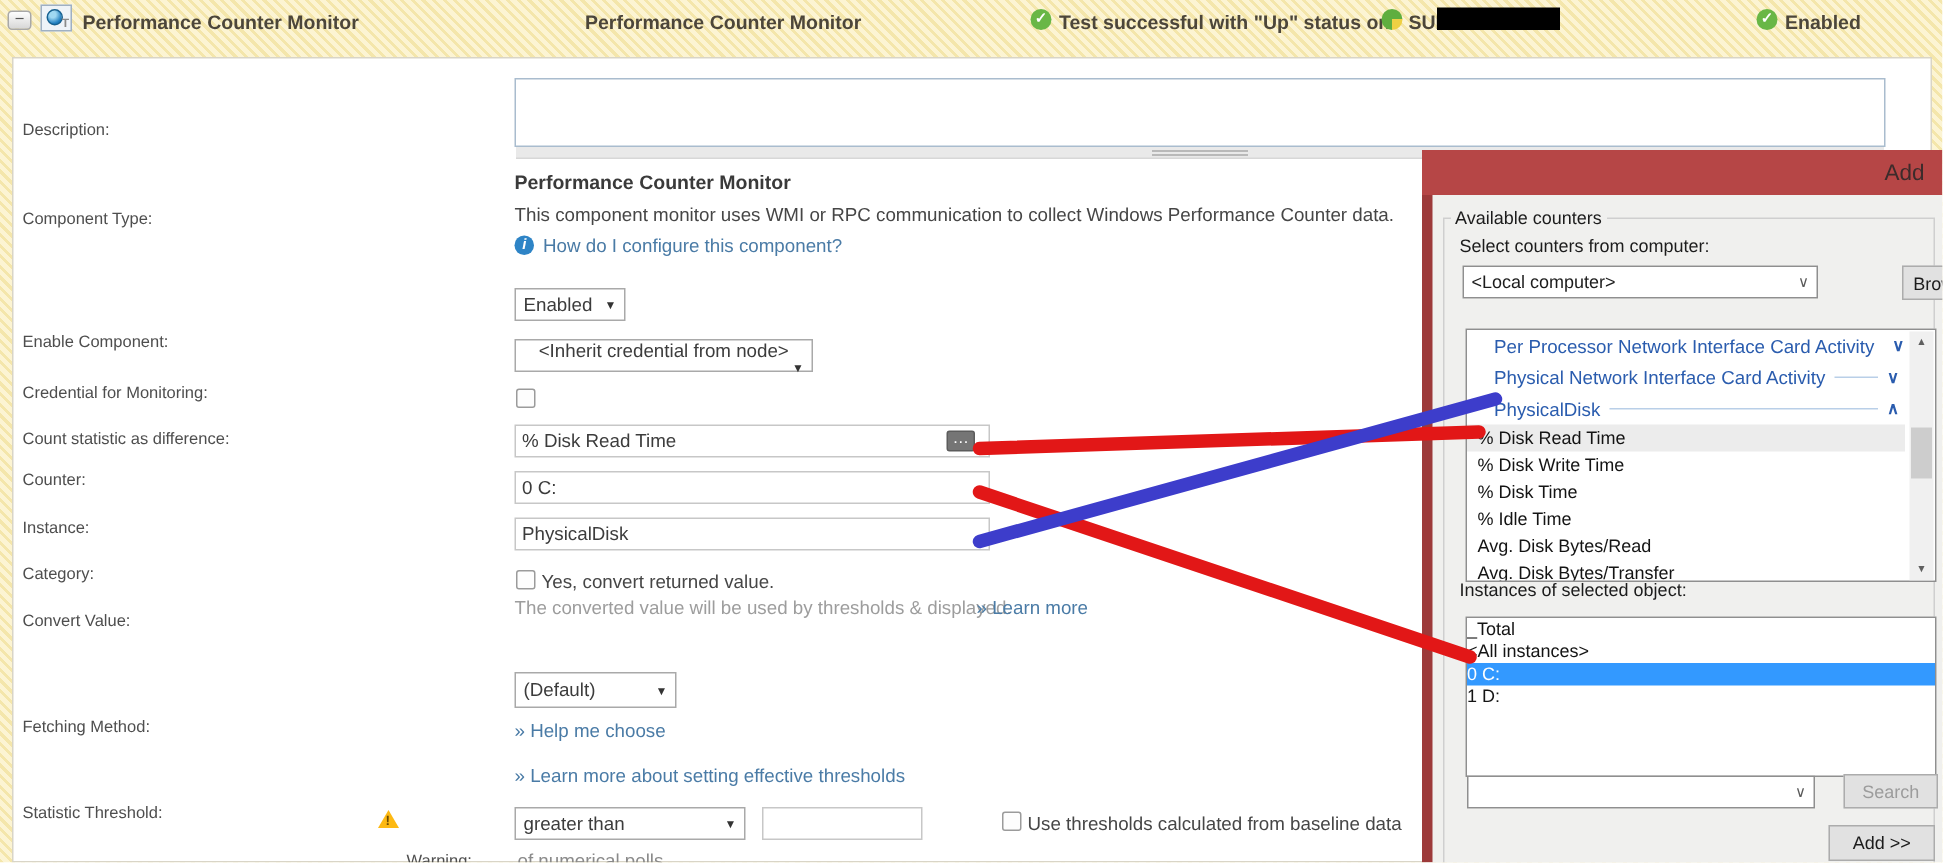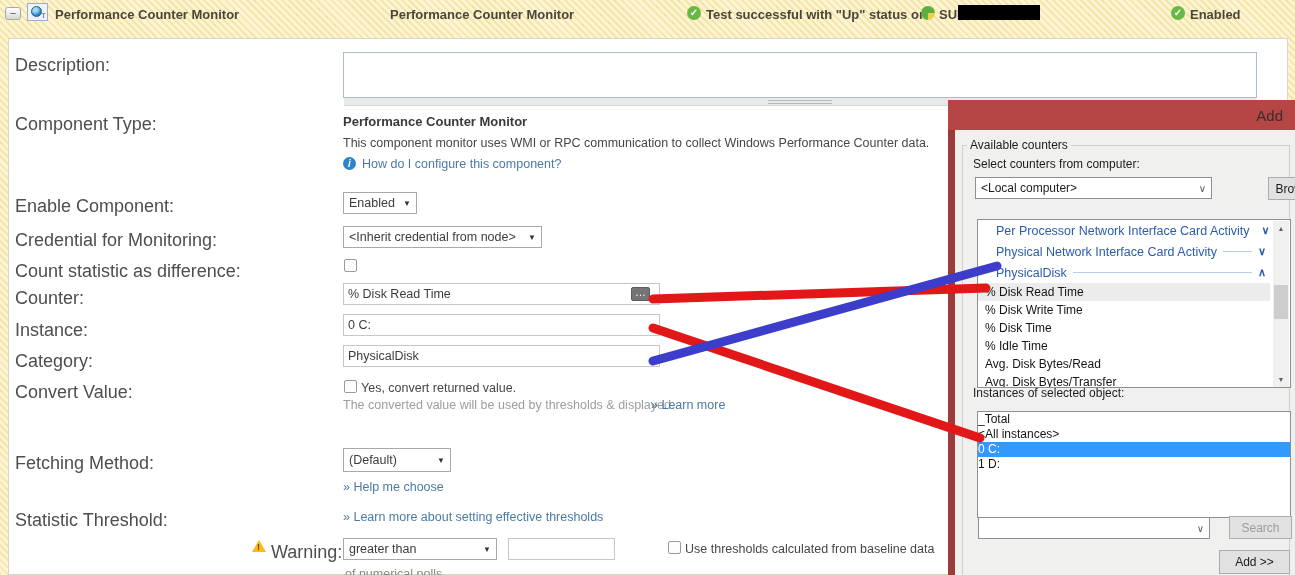--- a/index.html
+++ b/index.html
@@ -21,21 +21,21 @@
   .comp-icon .sub { position:absolute; right:1px; bottom:0px; font-size:8px; color:#8a8a8a; font-weight:bold;}
   .check-ic { width:14px; height:14px; border-radius:50%; background:#69b746; color:#fff; font-size:10px;
     font-weight:bold; text-align:center; line-height:14px; }
   .up-ic { width:14px; height:14px; border-radius:50%;
     background:conic-gradient(from 90deg at 50% 50%, #eed043 0deg 90deg, #5fae3f 90deg 360deg); }
   .redacted { background:#000; }
 
   
   .content-panel { left:8px; top:38px; width:1280px; height:537px; background:#fff; border:1px solid #d9d5c7; }
 
-  .flabel { font-size:18px; color:#4e4e4e; white-space:nowrap; }
+  .flabel { font-size:11px; color:#4e4e4e; white-space:nowrap;margin-top:26px; }
   .inp { background:#fff; border:1px solid #c7c7c7; font-family:"Liberation Sans",sans-serif;
     font-size:12.5px; color:#3c3c3c; padding:2px 4px; }
   .fakesel { background:#fff; border:1px solid #a9a9a9; font-size:12.5px; color:#3c3c3c;
     display:flex; align-items:center; padding:0 5px; cursor:pointer; }
   .fakesel .sel-arrow { margin-left:auto; font-size:8px; color:#333; padding-left:6px; }
   .cbx { width:13px; height:13px; background:#fdfdfd; border:1px solid #9b9b9b; border-radius:2px; }
   .link { color:#4a7ba6; font-size:12.5px; text-decoration:none; cursor:pointer; white-space:nowrap; }
   .note { color:#9d9d9d; font-size:12.5px; white-space:nowrap; }
   .h-bold { font-size:13px; font-weight:bold; color:#3a3a3a; white-space:nowrap; }
   .body-txt { font-size:12.5px; color:#464646; white-space:nowrap; }
@@ -118,21 +118,21 @@
   <span class="abs info-ic" style="left:343px; top:157px;">i</span>
   <a class="abs link" style="left:362px; top:157px;">How do I configure this component?</a>
 
   <div class="abs flabel" style="left:15px; top:196px;">Enable Component:</div>
   <div class="abs fakesel" style="left:343px; top:192px; width:74px; height:22px;">
     <span>Enabled</span>
     <span class="sel-arrow">▼</span>
   </div>
 
   <div class="abs flabel" style="left:15px; top:230px;">Credential for Monitoring:</div>
-  <div class="abs fakesel" style="left:343px; top:226px; width:199px; height:22px;">
+  <div class="abs fakesel" style="left:343px; top:226px; width:199px; height:22px;flex-direction:column;">
     <span>&lt;Inherit credential from node&gt;</span>
     <span class="sel-arrow">▼</span>
   </div>
 
   <div class="abs flabel" style="left:15px; top:261px;">Count statistic as difference:</div>
   <span class="abs cbx" style="left:344px; top:259px;"></span>
 
   <div class="abs flabel" style="left:15px; top:288px;">Counter:</div>
   <input class="abs inp" style="left: 343px; top: 283px; width: 317px; height: 22px;" value="% Disk Read Time">
   <div class="abs dots-btn" style="left:631px; top:287px; width:19px; height:14px;">…</div>

